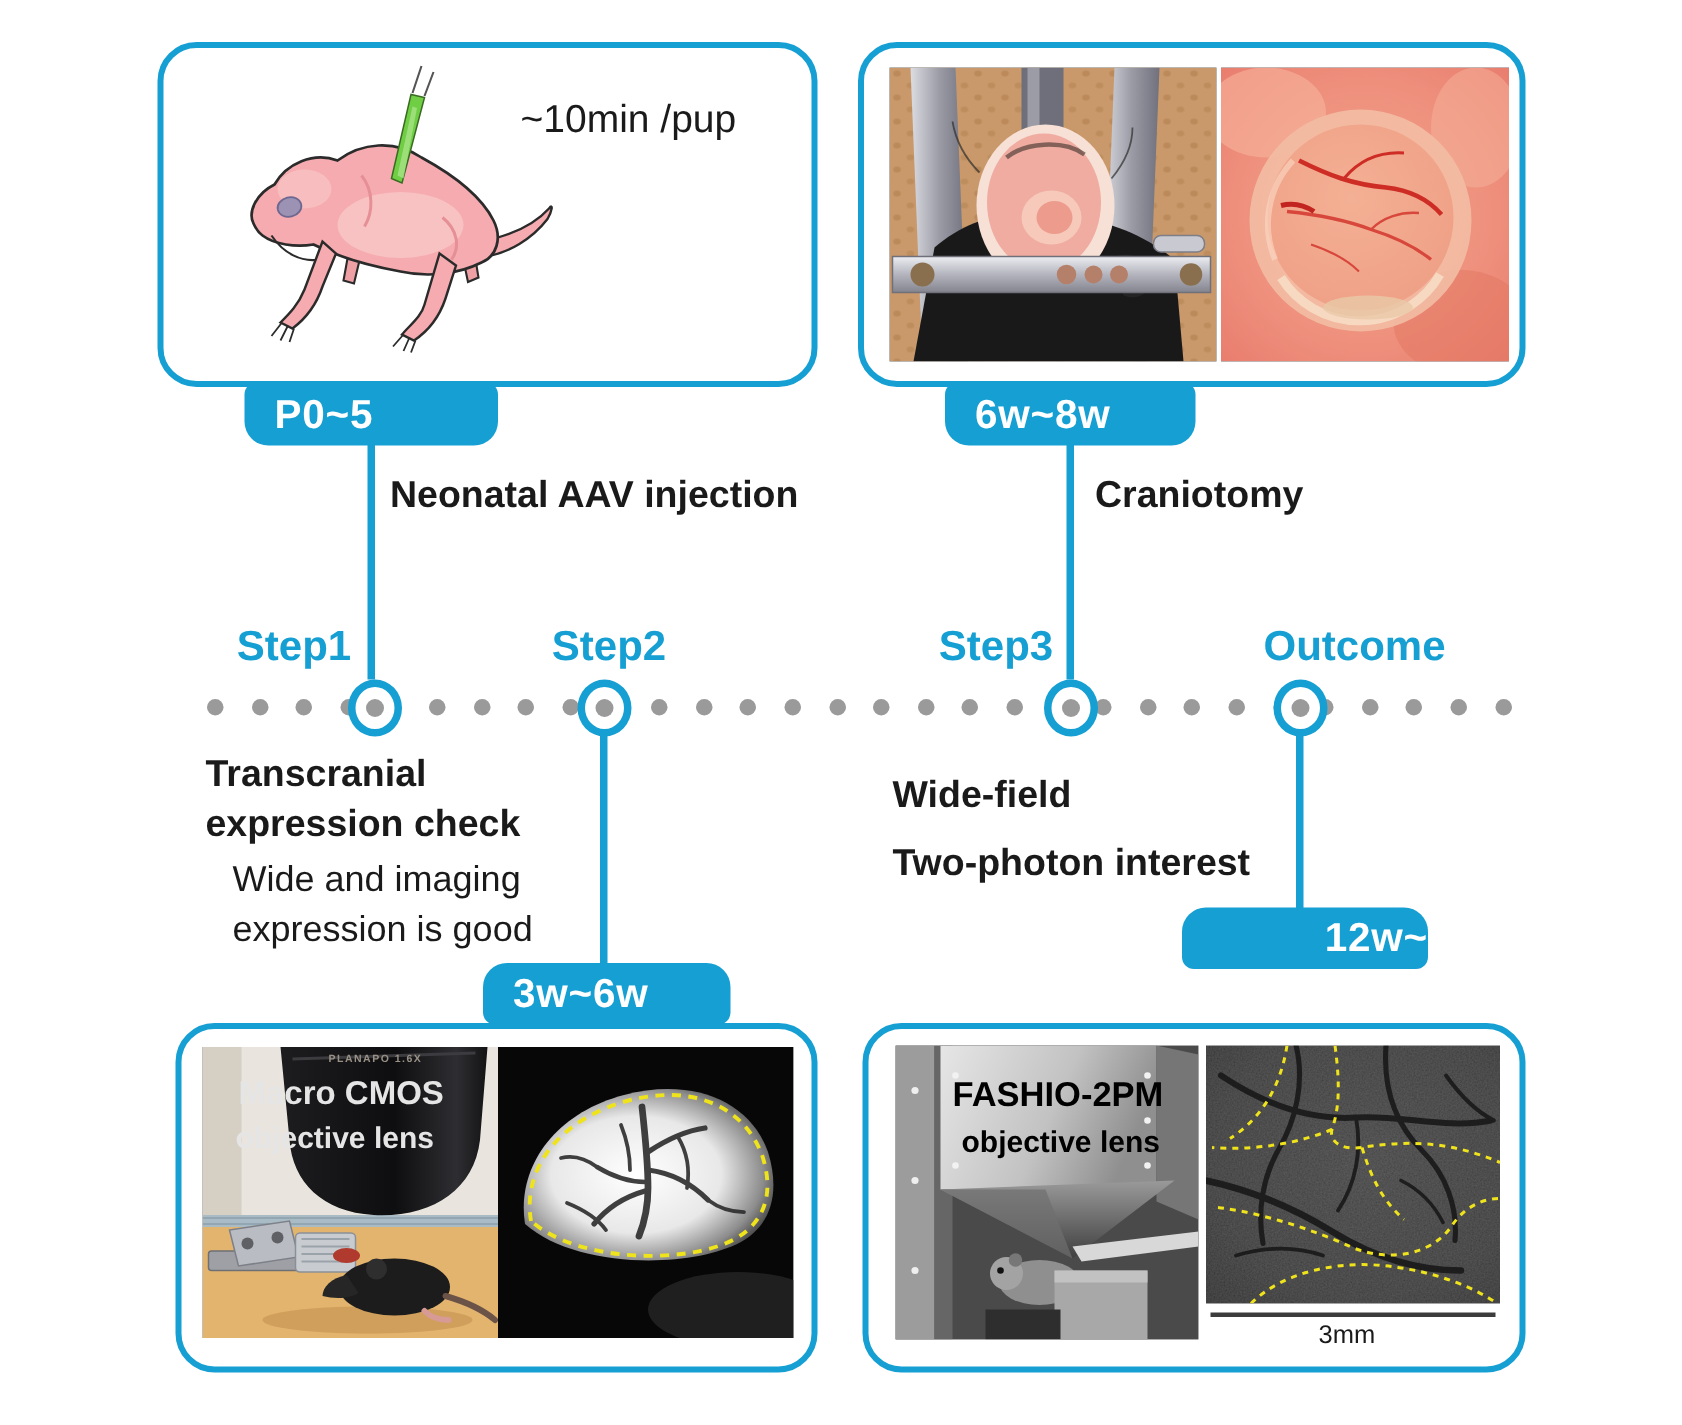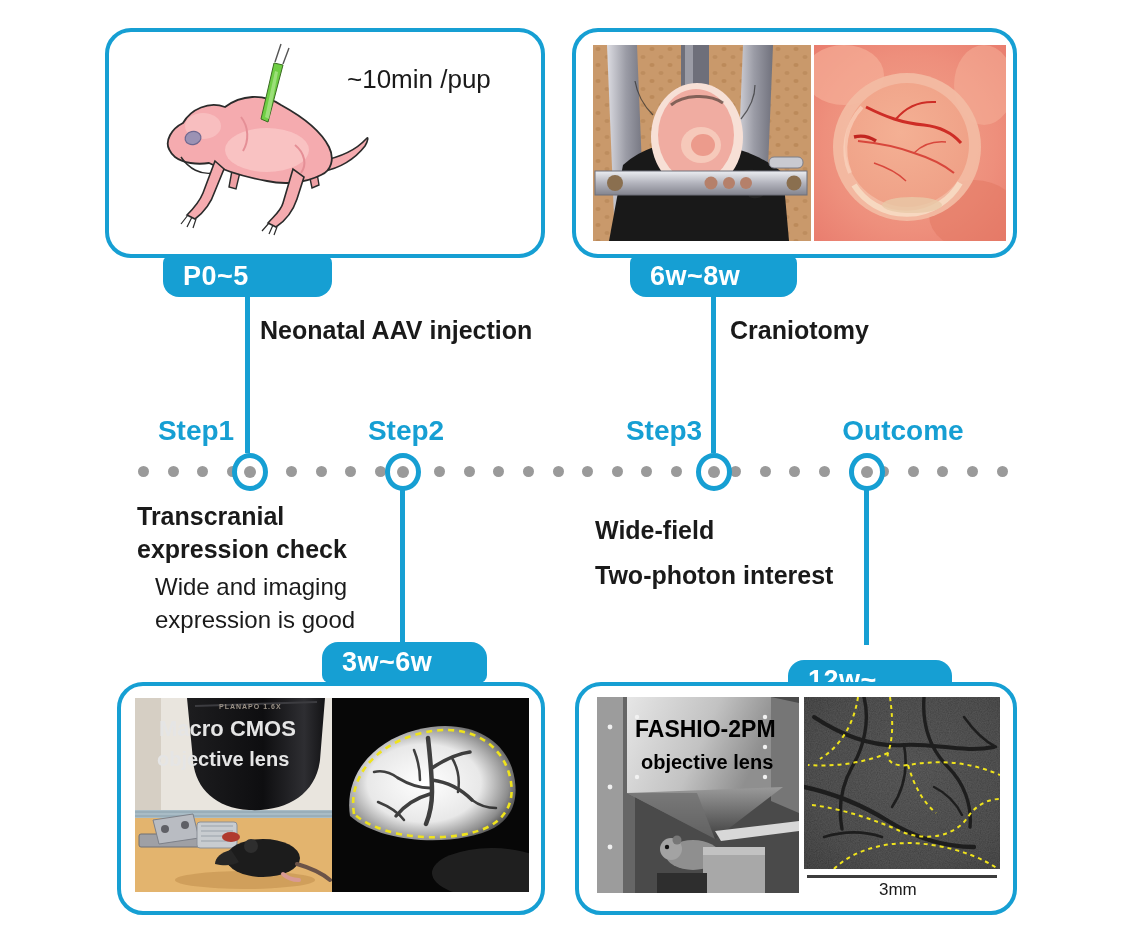--- a/index.html
+++ b/index.html
@@ -20,21 +20,21 @@
   .p-br{left:575px;top:682px;width:434px;height:225px;}
 
   
   .badge{position:absolute;background:var(--accent);color:#fff;font-weight:bold;
          font-size:27px;line-height:42px;padding-left:20px;z-index:2;letter-spacing:.5px;}
   .badge.top{border-radius:8px 8px 16px 16px;height:42px;}
   .badge.bottom{border-radius:16px 16px 8px 8px;height:41px;line-height:40px;}
   .b-p05{left:163px;top:255px;width:149px;}
   .b-6w8w{left:630px;top:255px;width:147px;}
   .b-3w6w{left:322px;top:642px;width:145px;}
-  .b-12w{left:788px;top:660px;width:144px;}
+  .b-12w{left:788px;top:605px;width:144px;text-align:right;}
 
   
   .vline{position:absolute;width:5px;background:var(--accent);z-index:1;}
   .l1{left:245px;top:294px;height:159px;}
   .l3{left:711px;top:294px;height:159px;}
   .l2{left:400px;top:489px;height:156px;}
   .l4{left:864px;top:489px;height:156px;}
 
   
   .dots{position:absolute;left:138px;top:466px;width:870px;display:flex;justify-content:space-between;z-index:1;}

